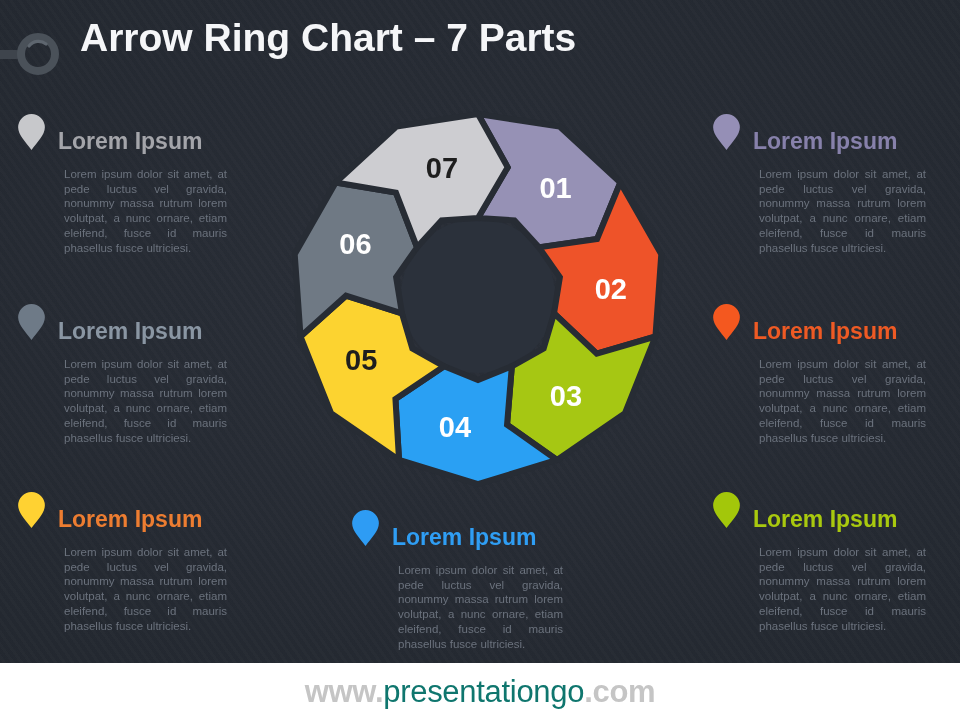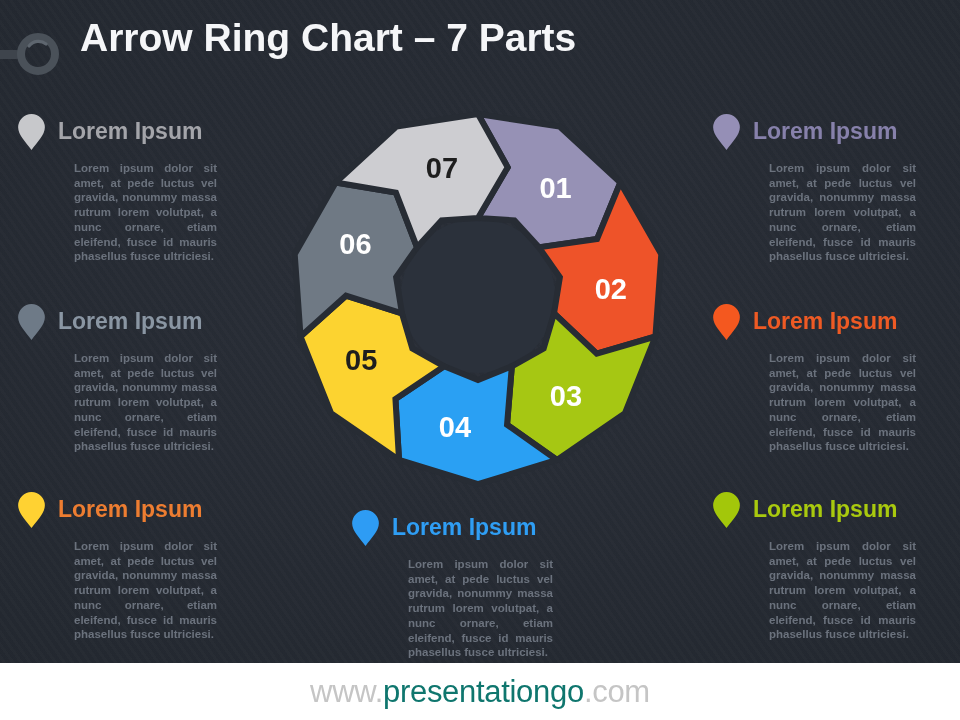--- a/index.html
+++ b/index.html
@@ -19,39 +19,38 @@
   h1.page-title{
     position:absolute; left:80px; top:6px; margin:0;
     font-size:39px; font-weight:700; letter-spacing:0;
     color:#f5f6f8;
   }
   .ring-svg{position:absolute; left:0; top:0; pointer-events:none;}
   .ring-label{font-family:"Liberation Sans", sans-serif; font-size:29px; font-weight:700;}
   .block{position:absolute; display:flex;}
   .block .pin{flex:0 0 auto; margin-right:13px;}
   .block .content{flex:1 1 auto;}
-  .block h2{margin:4px 0 12px 0; font-size:23px; font-weight:700; line-height:27px;}
+  .block h2{margin:14px 0 12px 0; font-size:23px; font-weight:700; line-height:27px;}
   .block p{
-    margin:16px; font-size:11.5px; line-height:14.7px; color:#6b727d;
+    margin:6px; font-size:11.5px; line-height:14.7px; color:#6b727d;
     text-align:justify;
-    font-weight:bold;
   }
   .b-l1{left:18px;  top:114px; width:215px;}
   .b-l2{left:18px;  top:304px; width:215px;}
   .b-l3{left:18px;  top:492px; width:215px;}
   .b-cb{left:352px; top:510px; width:217px;}
   .b-r1{left:713px; top:114px; width:219px;}
   .b-r2{left:713px; top:304px; width:219px;}
   .b-r3{left:713px; top:492px; width:219px;}
   .footer-bar{
     position:absolute; left:0; top:663px; width:960px; height:57px;
     background:#ffffff; display:flex; align-items:center; justify-content:center;
   }
   .footer-bar span{font-size:31px; letter-spacing:-0.3px;}
-  .f-light{color:#c5c5c5; font-weight:400;}
+  .f-light{color:#c5c5c5; font-weight:700;}
   .f-dark{color:#0f766e; font-weight:500;}
 </style>
 </head>
 <body>
 
 <div id="slide">
 
   <div class="title-row">
     <svg class="title-icon" width="72" height="72" viewBox="0 0 72 72">
       <rect x="-4" y="32" width="24" height="9" rx="4" fill="#3E444C"></rect>

